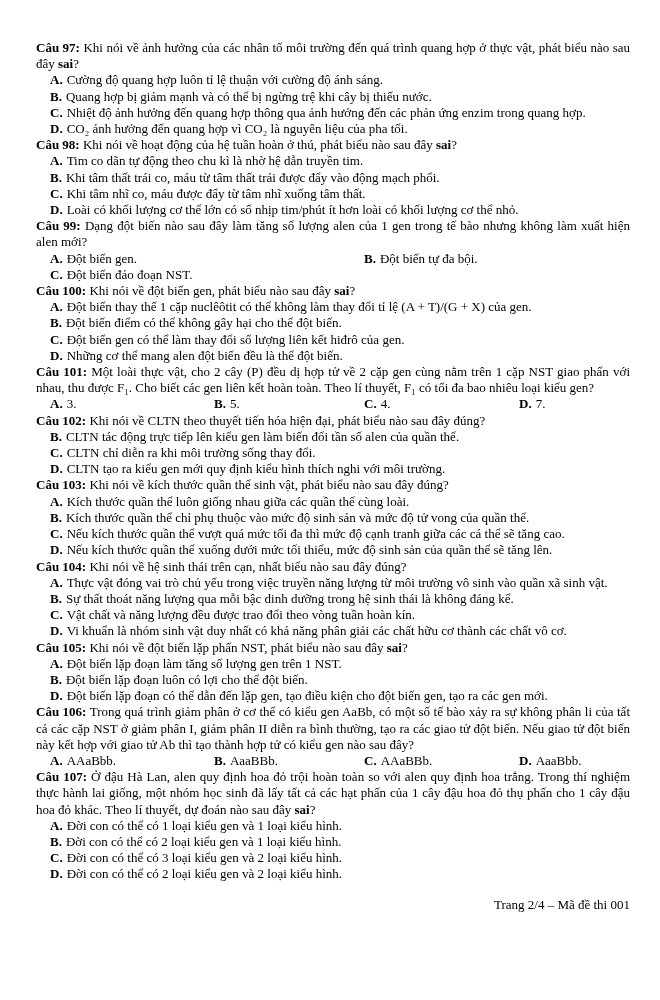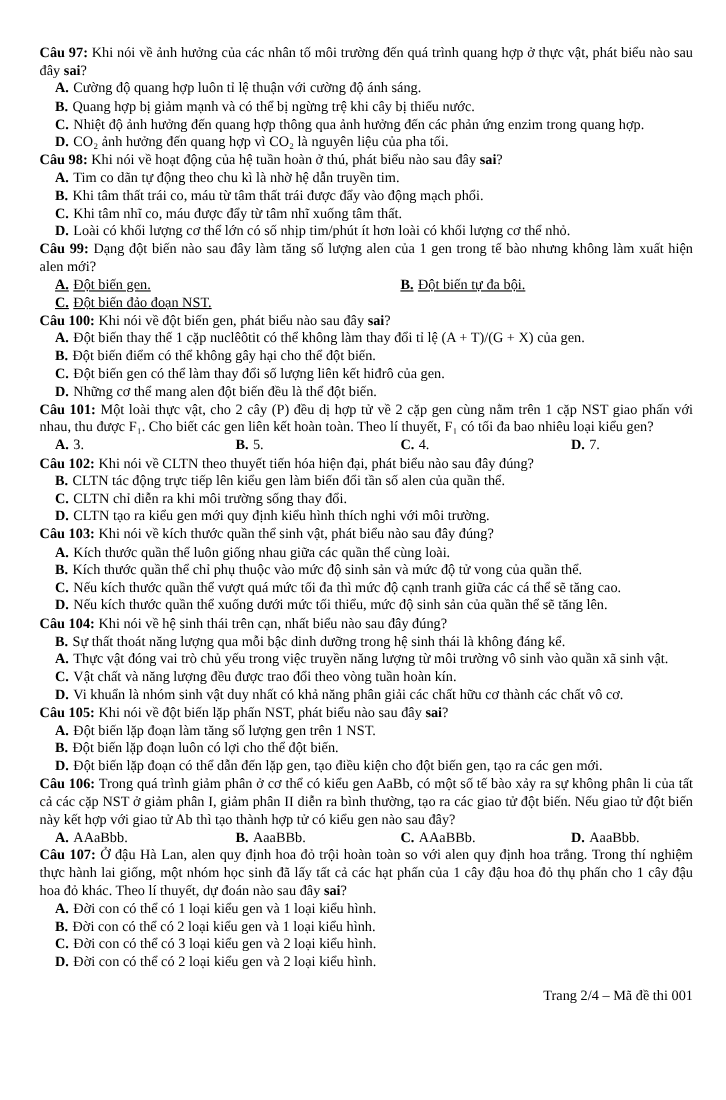--- a/index.html
+++ b/index.html
@@ -10,21 +10,21 @@
     overflow:hidden;
   }
   .page{box-sizing:border-box;width:660px;height:1000px;padding:40px 30px 0 36px;}
   .question{margin:0;}
   .stem{margin:0;text-align:justify;}
   .qnum{font-weight:bold;}
   .qbold{font-weight:bold;}
   .opt{padding-left:14px;}
   .opt .letter{font-weight:bold;margin-right:4px;}
   .optgrid{display:grid;}
-  .optgrid.grid2{grid-template-columns:314px 1fr;text-decoration:underline;}
+  .optgrid.grid2{grid-template-columns:314px 1fr;}
   .optgrid.grid4{grid-template-columns:164px 150px 155px 1fr;}
   .optgrid .opt{padding-left:14px;}
   .footer{margin-top:14px;text-align:right;}
 </style>
 </head>
 <body>
 
 <div class="page">
   <div id="questions">
       <div class="question">
@@ -73,22 +73,22 @@
       </div>
       <div class="question">
         <p class="stem"><span class="qnum">Câu 103:</span><span> Khi nói về kích thước quần thể sinh vật, phát biểu nào sau đây đúng?</span><span class="qbold"></span><span></span></p>
         <div class="opt"><span class="letter">A.</span><span>Kích thước quần thể luôn giống nhau giữa các quần thể cùng loài.</span></div>
         <div class="opt"><span class="letter">B.</span><span>Kích thước quần thể chỉ phụ thuộc vào mức độ sinh sản và mức độ tử vong của quần thể.</span></div>
         <div class="opt"><span class="letter">C.</span><span>Nếu kích thước quần thể vượt quá mức tối đa thì mức độ cạnh tranh giữa các cá thể sẽ tăng cao.</span></div>
         <div class="opt"><span class="letter">D.</span><span>Nếu kích thước quần thể xuống dưới mức tối thiểu, mức độ sinh sản của quần thể sẽ tăng lên.</span></div>
       </div>
       <div class="question">
         <p class="stem"><span class="qnum">Câu 104:</span><span> Khi nói về hệ sinh thái trên cạn, nhất biểu nào sau đây đúng?</span><span class="qbold"></span><span></span></p>
+        <div class="opt"><span class="letter">A.</span><span>Thực vật đóng vai trò chủ yếu trong việc truyền năng lượng từ môi trường vô sinh vào quần xã sinh vật.</span></div>
         <div class="opt"><span class="letter">B.</span><span>Sự thất thoát năng lượng qua mỗi bậc dinh dưỡng trong hệ sinh thái là không đáng kể.</span></div>
-        <div class="opt"><span class="letter">A.</span><span>Thực vật đóng vai trò chủ yếu trong việc truyền năng lượng từ môi trường vô sinh vào quần xã sinh vật.</span></div>
         <div class="opt"><span class="letter">C.</span><span>Vật chất và năng lượng đều được trao đổi theo vòng tuần hoàn kín.</span></div>
         <div class="opt"><span class="letter">D.</span><span>Vi khuẩn là nhóm sinh vật duy nhất có khả năng phân giải các chất hữu cơ thành các chất vô cơ.</span></div>
       </div>
       <div class="question">
         <p class="stem"><span class="qnum">Câu 105:</span><span> Khi nói về đột biến lặp phấn NST, phát biểu nào sau đây </span><span class="qbold">sai</span><span>?</span></p>
         <div class="opt"><span class="letter">A.</span><span>Đột biến lặp đoạn làm tăng số lượng gen trên 1 NST.</span></div>
         <div class="opt"><span class="letter">B.</span><span>Đột biến lặp đoạn luôn có lợi cho thể đột biến.</span></div>
         <div class="opt"><span class="letter">D.</span><span>Đột biến lặp đoạn có thể dẫn đến lặp gen, tạo điều kiện cho đột biến gen, tạo ra các gen mới.</span></div>
       </div>
       <div class="question">

